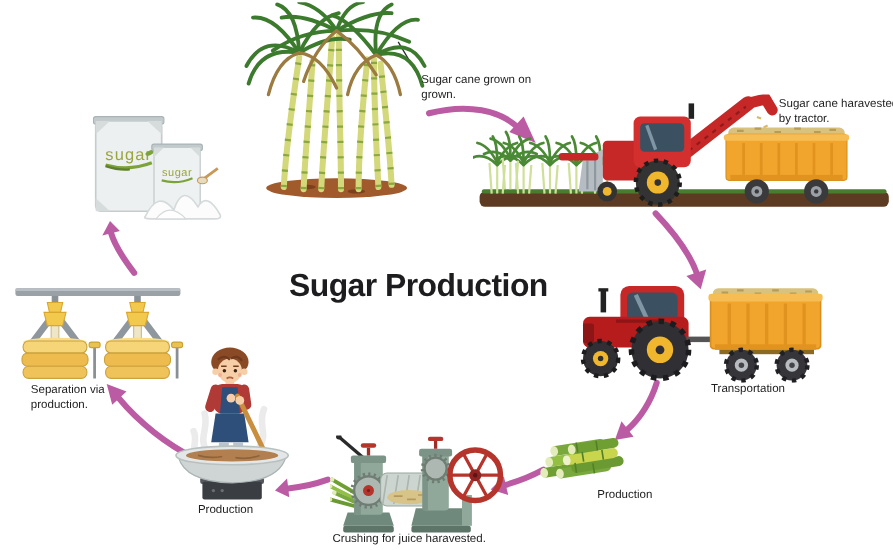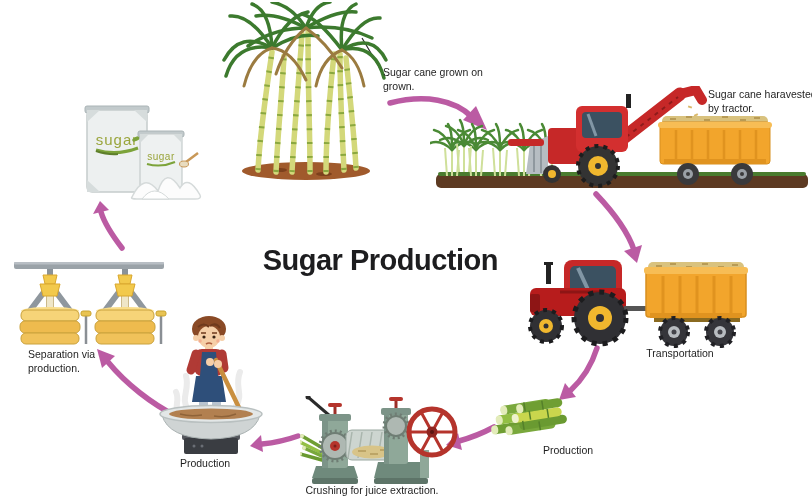--- a/index.html
+++ b/index.html
@@ -385,16 +385,16 @@
     <g>
       <line x1="112" y1="64" x2="124" y2="55" stroke="#c89858" stroke-width="2.5"></line>
       <ellipse cx="110" cy="66" rx="4.5" ry="3" fill="#e8dcc0" stroke="#c89858"></ellipse>
     </g>
   </svg>
 
   <div class="label" style="left:383px;top:66px;width:100px">Sugar cane grown on grown.</div>
   <div class="label" style="left:708px;top:88px;width:110px">Sugar cane haravested by tractor.</div>
   <div class="label center" style="left:630px;top:347px;width:100px">Transportation</div>
   <div class="label center" style="left:520px;top:444px;width:96px">Production</div>
-  <div class="label center" style="left:292px;top:484px;width:160px">Crushing for juice extraction.</div>
+  <div class="label center" style="left:292px;top:484px;width:160px">Crushing for juice haravested.</div>
   <div class="label center" style="left:155px;top:457px;width:100px">Production</div>
   <div class="label" style="left:28px;top:348px;width:78px">Separation via production.</div>
 </div>
 
 </body></html>

